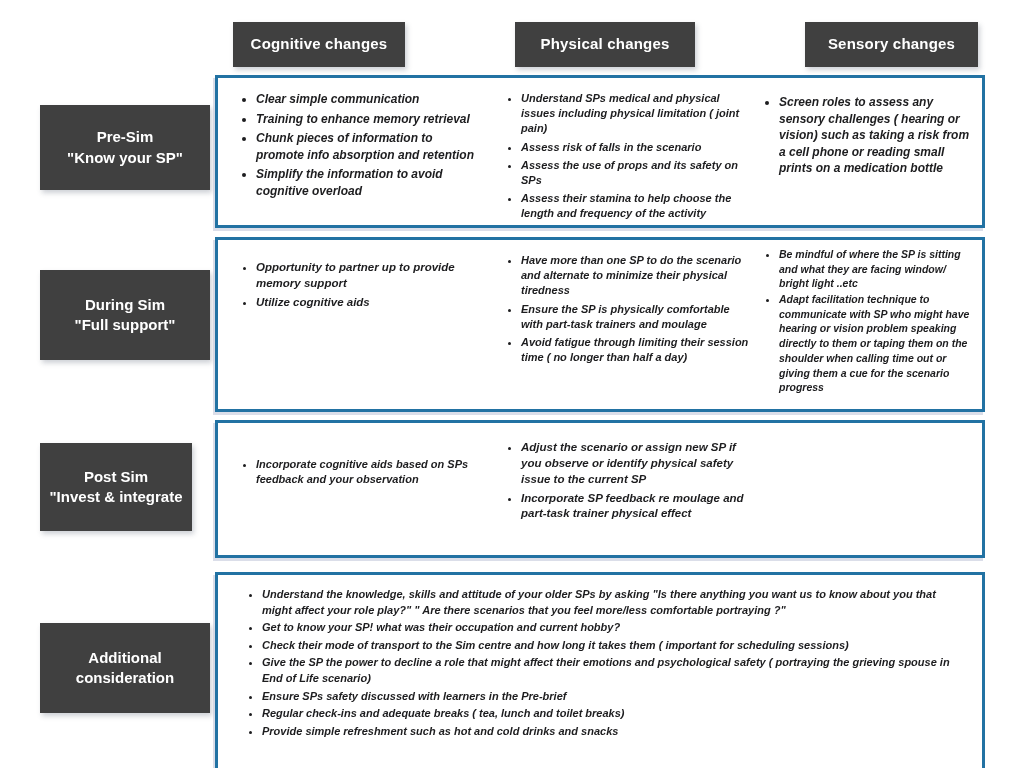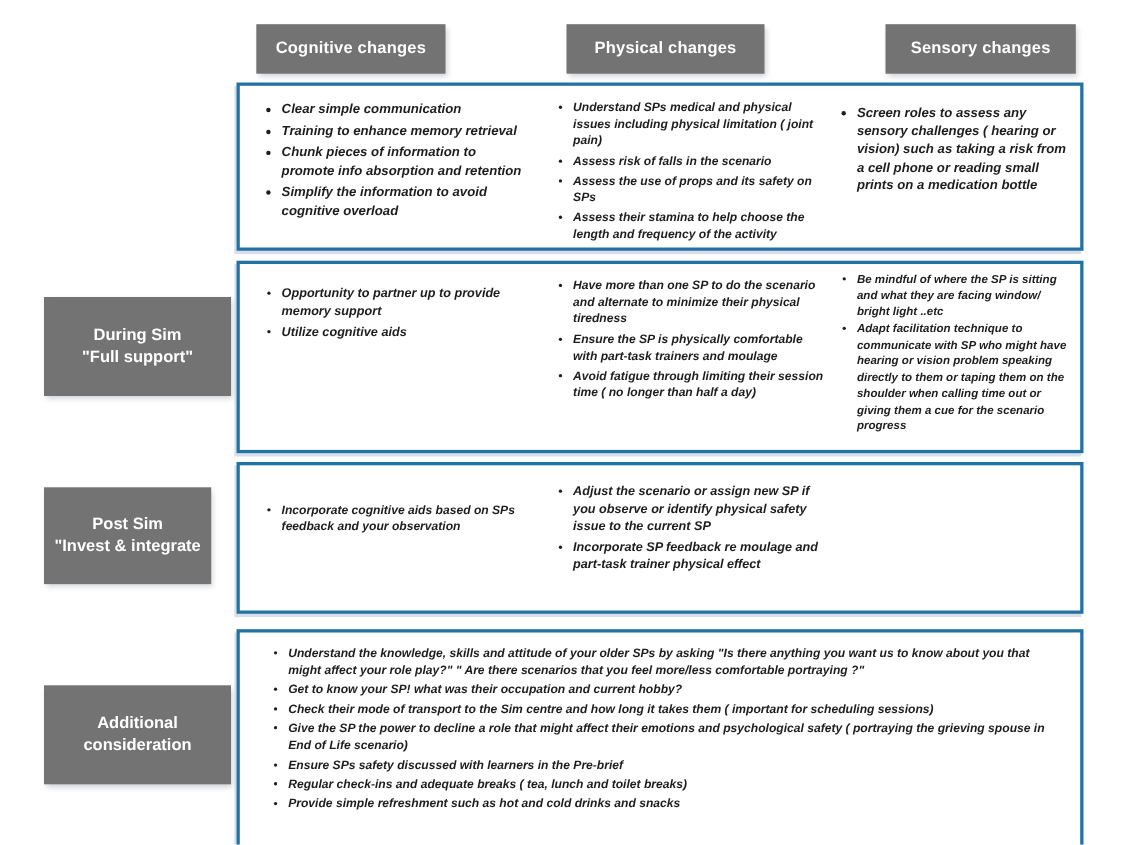--- a/index.html
+++ b/index.html
@@ -1,21 +1,21 @@
 <!DOCTYPE html>
 <html><head>
 <meta charset="utf-8">
 <style>
   html,body{margin:0;padding:0;background:#ffffff;}
   #canvas{
     position:relative;width:1024px;height:768px;background:#ffffff;overflow:hidden;
     font-family:"Liberation Sans",sans-serif;
   }
   .teal-box{
-    position:absolute;background:#737373;color:#ffffff;
+    position:absolute;background:#404040;color:#ffffff;
     display:flex;align-items:center;justify-content:center;text-align:center;
     font-weight:bold;box-shadow:2px 3px 5px rgba(60,70,90,0.25);
     line-height:1.35;
   }
   .col-header{font-size:15px;letter-spacing:0.2px;}
   .row-label{font-size:15px;flex-direction:column;padding:0 8px;box-sizing:border-box;}
   .content-box{
     position:absolute;left:215px;width:770px;background:#ffffff;
     border:3px solid #2272A3;box-sizing:border-box;
     box-shadow:-2px 3px 0 0 rgba(190,195,215,0.55);
@@ -47,20 +47,24 @@
   <div class="teal-box col-header" style="left:233px;top:22px;width:172px;height:45px;">
     <span>Cognitive changes</span>
   </div>
   <div class="teal-box col-header" style="left:515px;top:22px;width:180px;height:45px;">
     <span>Physical changes</span>
   </div>
   <div class="teal-box col-header" style="left:805px;top:22px;width:173px;height:45px;">
     <span>Sensory changes</span>
   </div>
 
+  <div class="teal-box row-label" style="left:40px;top:105px;width:170px;height:85px;">
+    <span>Pre-Sim</span>
+    <span>"Know your SP"</span>
+  </div>
   <div class="teal-box row-label" style="left:40px;top:270px;width:170px;height:90px;">
     <span>During Sim</span>
     <span>"Full support"</span>
   </div>
   <div class="teal-box row-label" style="left:40px;top:443px;width:152px;height:88px;">
     <span>Post Sim</span>
     <span>"Invest &amp; integrate</span>
   </div>
   <div class="teal-box row-label" style="left:40px;top:623px;width:170px;height:90px;">
     <span>Additional</span>

